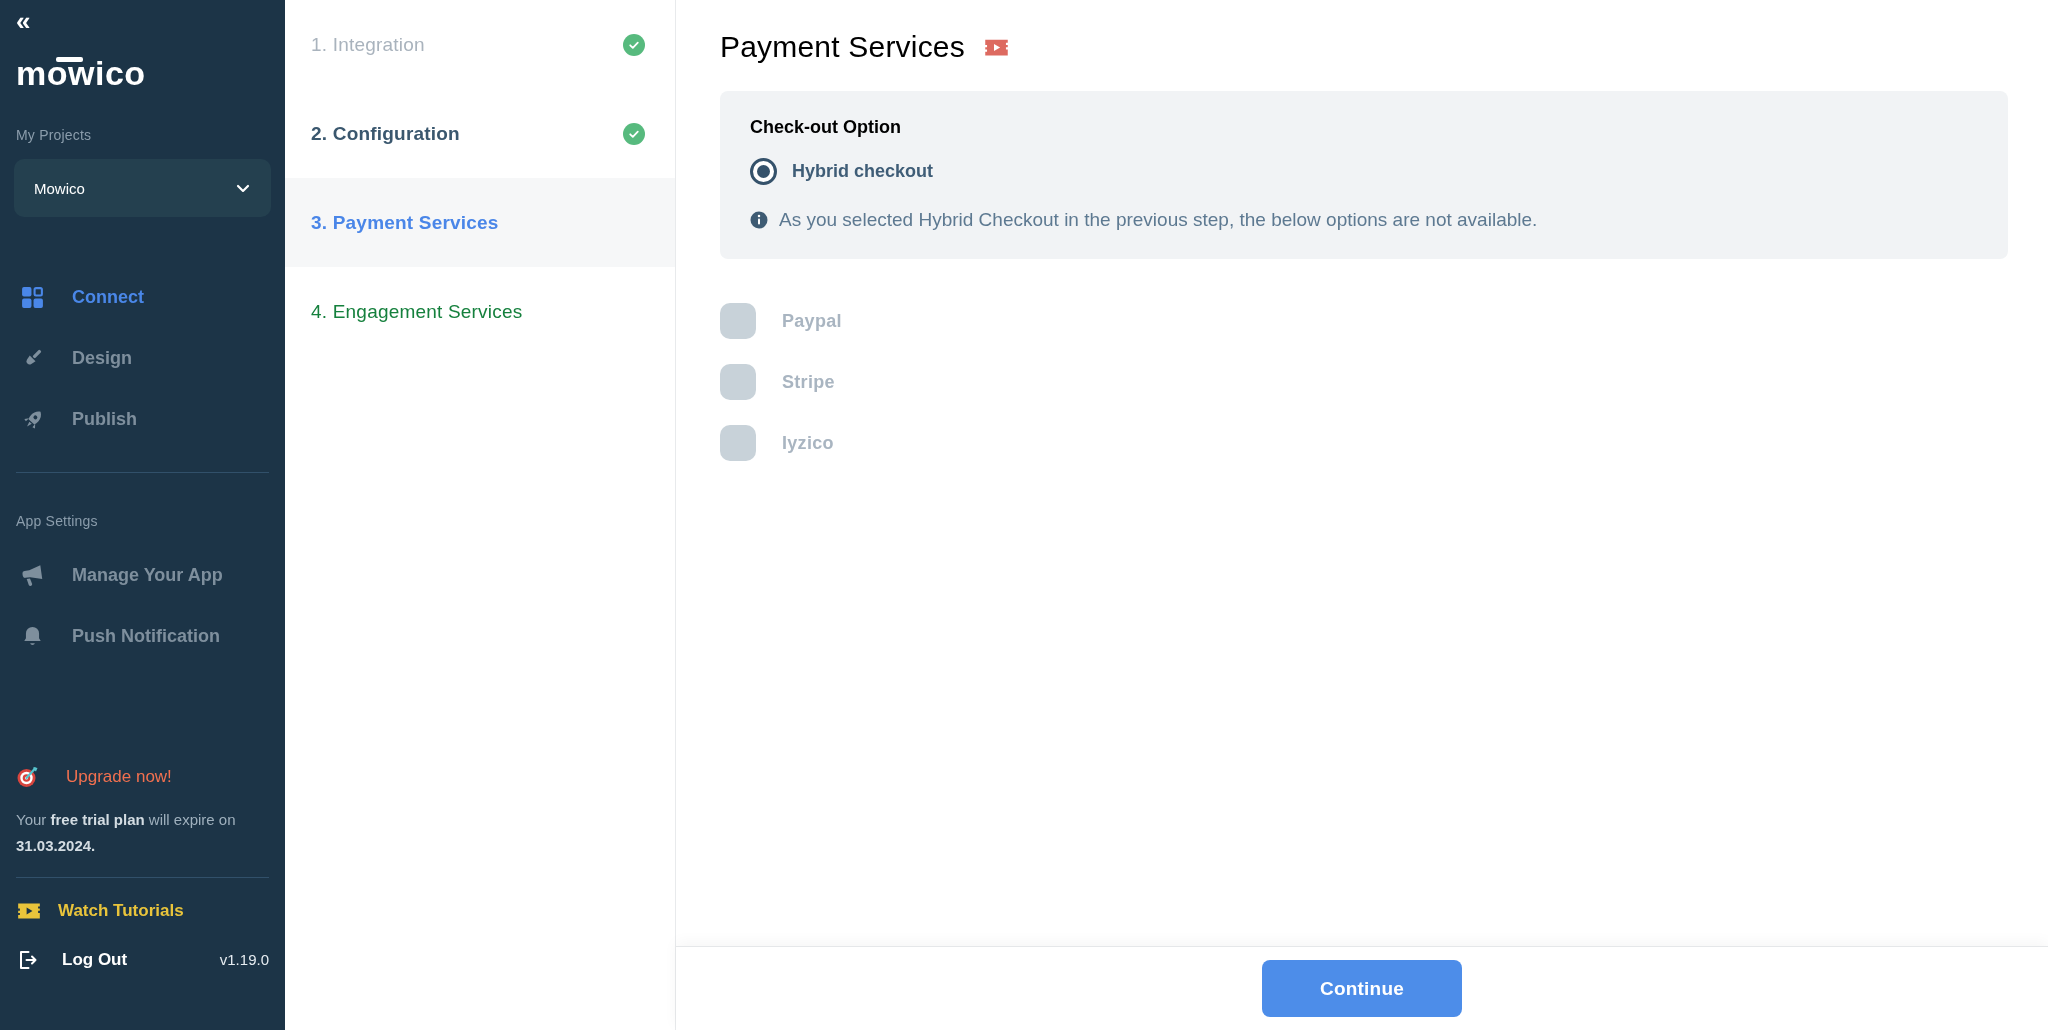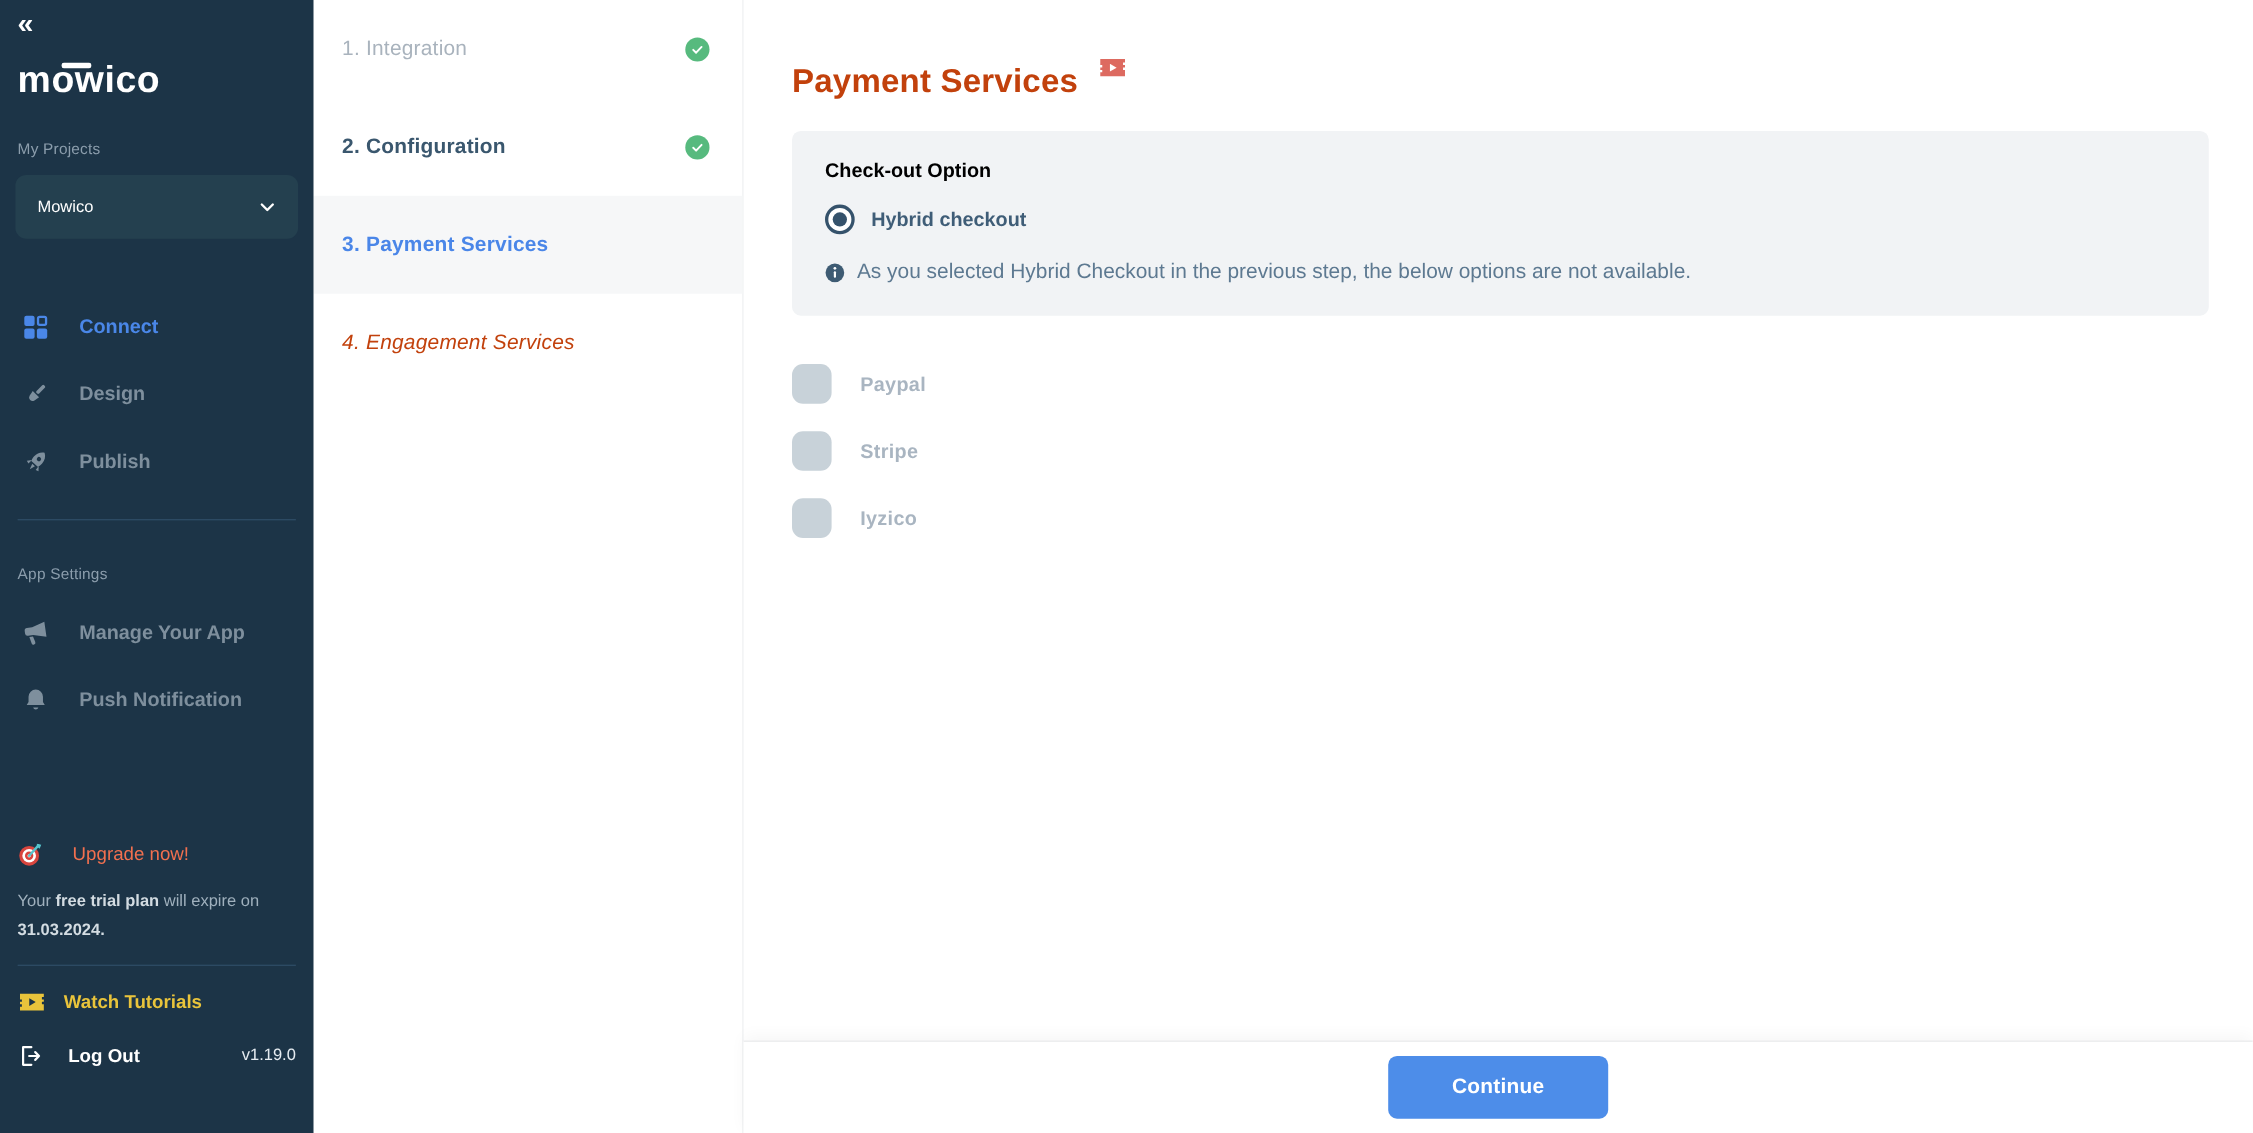--- a/index.html
+++ b/index.html
@@ -90,31 +90,31 @@
   }
   .step {
     height:89px; display:flex; align-items:center; justify-content:space-between;
     padding:0 30px 0 26px; cursor:pointer;
     font-size:19px; letter-spacing:.2px;
   }
   .step .slabel { color:#a9b3bd; }
   .step.completed-dark .slabel { color:#3a576e; font-weight:600; }
   .step.active { background:#f6f7f8; }
   .step.active .slabel { color:#4a86e8; font-weight:600; }
-  .step.upcoming .slabel { color:#c2410c;font-style:italic; }
+  .step.upcoming .slabel { color:#15803d; }
   .check-badge {
     width:22px; height:22px; border-radius:50%;
     background:#57ba7e; display:flex; align-items:center; justify-content:center;
     flex:none;
   }
 
   
   .main { flex:1; position:relative; padding:0 40px 0 44px; background:#fff; }
   .title-row { margin-top:30px; display:flex; align-items:center; gap:18px; }
-  .page-title { font-size:30px; font-weight:700; color:#c2410c; letter-spacing:.2px;margin-top:28px; }
+  .page-title { font-size:30px; font-weight:400; color:#000000; letter-spacing:.2px; }
   .video-ticket { cursor:pointer; display:flex; }
   .page-desc { margin-top:26px; font-size:17.5px; color:#55718a; }
 
   .card {
     margin-top:27px; height:168px; width:1288px;
     background:#f1f3f5; border-radius:8px;
     padding:26px 30px;
   }
   .card-heading { font-size:18px; font-weight:800; color:#000000; }
   .radio-row { margin-top:20px; display:flex; align-items:center; gap:15px; }

